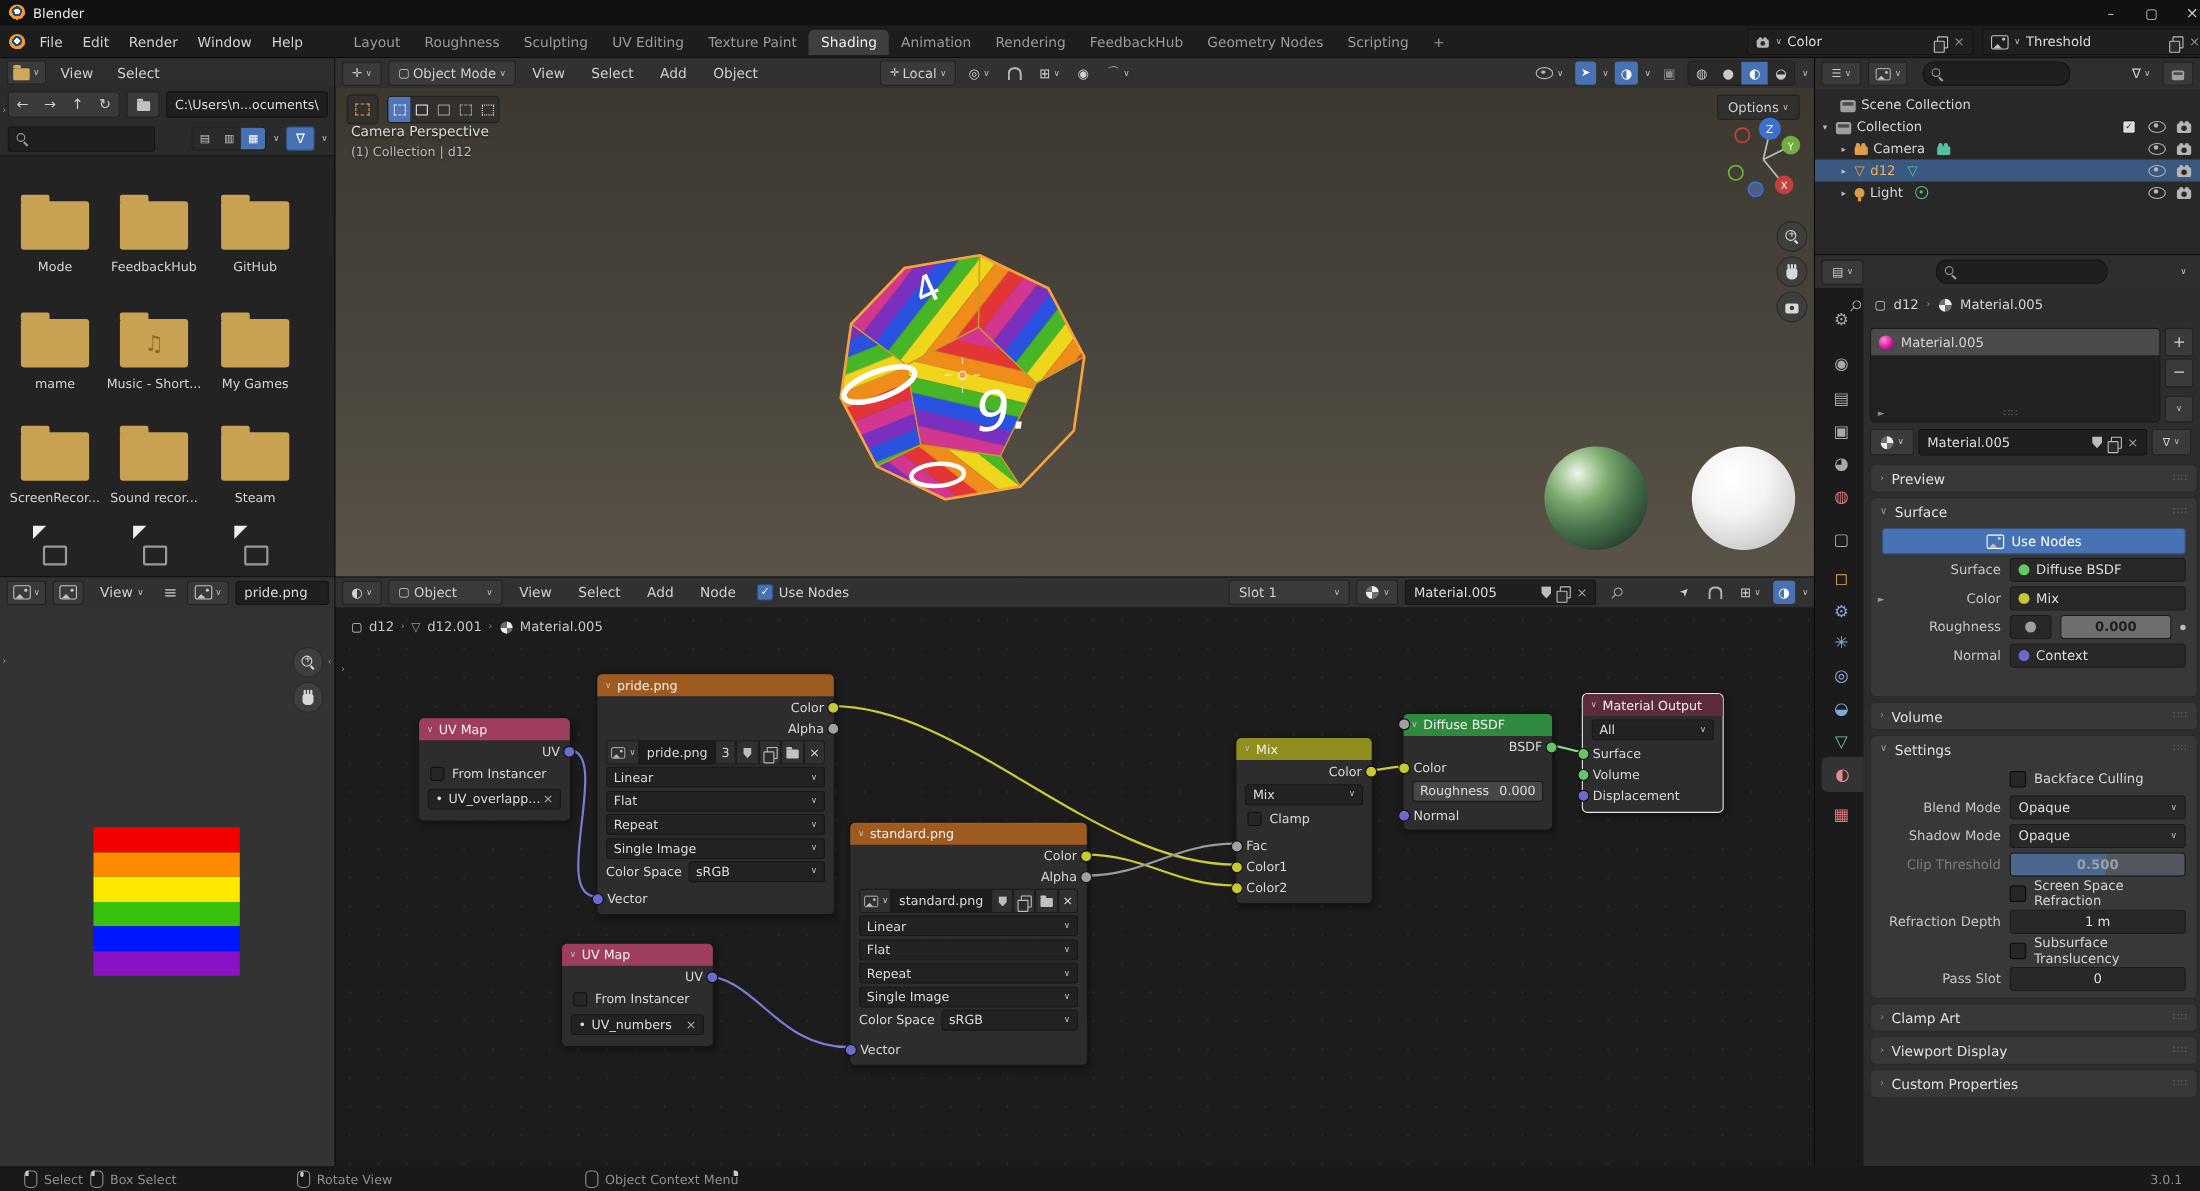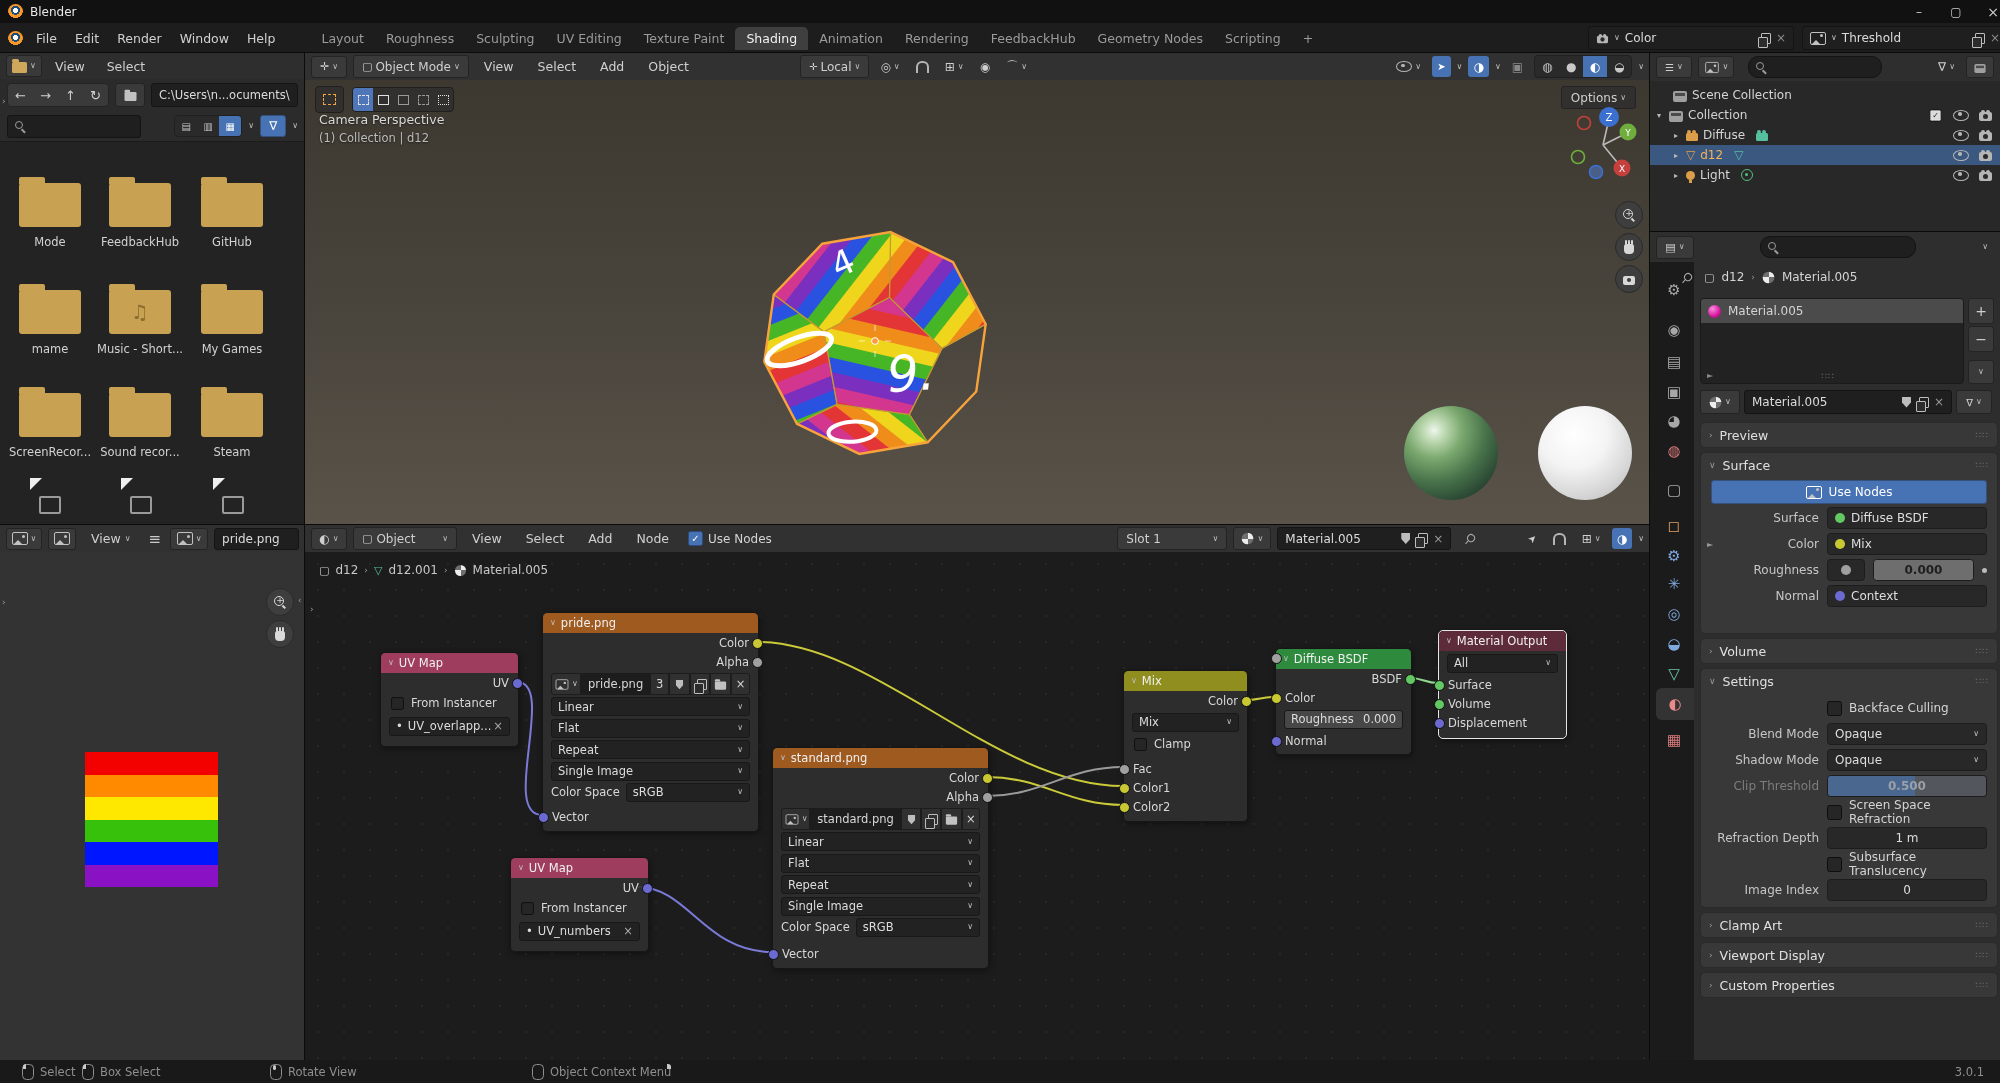--- a/index.html
+++ b/index.html
@@ -894,21 +894,21 @@
           <span>✓</span>
         </span>
       <span class="ic ic-eye"></span>
       <span class="ic ic-camb"></span>
     </span>
   </div>
   <div class="orow">
     <span style="width:12px"></span>
     <span class="tri">▸</span>
     <span class="ic ic-movcam"></span>
-    <span>Diffuse</span>
+    <span>Camera</span>
     <span class="ic ic-movcam green" style="margin-left:6px"></span>
     <span class="right">
       <span class="ic ic-eye"></span>
       <span class="ic ic-camb"></span>
     </span>
   </div>
   <div class="orow sel">
     <span style="width:12px"></span>
     <span class="tri">▸</span>
     <span style="color:#e8a04a;font-size:12px">▽</span>
@@ -1119,21 +1119,21 @@
           </span>
         </div>
       <div class="prow">
           <span class="plabel"></span>
         <span class="r" style="gap:7px">
           <span class="cb"></span>
           <span>Subsurface Translucency</span>
           </span>
         </div>
       <div class="prow">
-        <span class="plabel">Image Index</span>
+        <span class="plabel">Pass Slot</span>
         <span class="pfield center">
           <span>0</span>
           </span>
         </div>
     </div>
 
     
     <div class="panel" style="top:650px;height:24px">
       <div class="phead">
           <span class="cv2">›</span>

